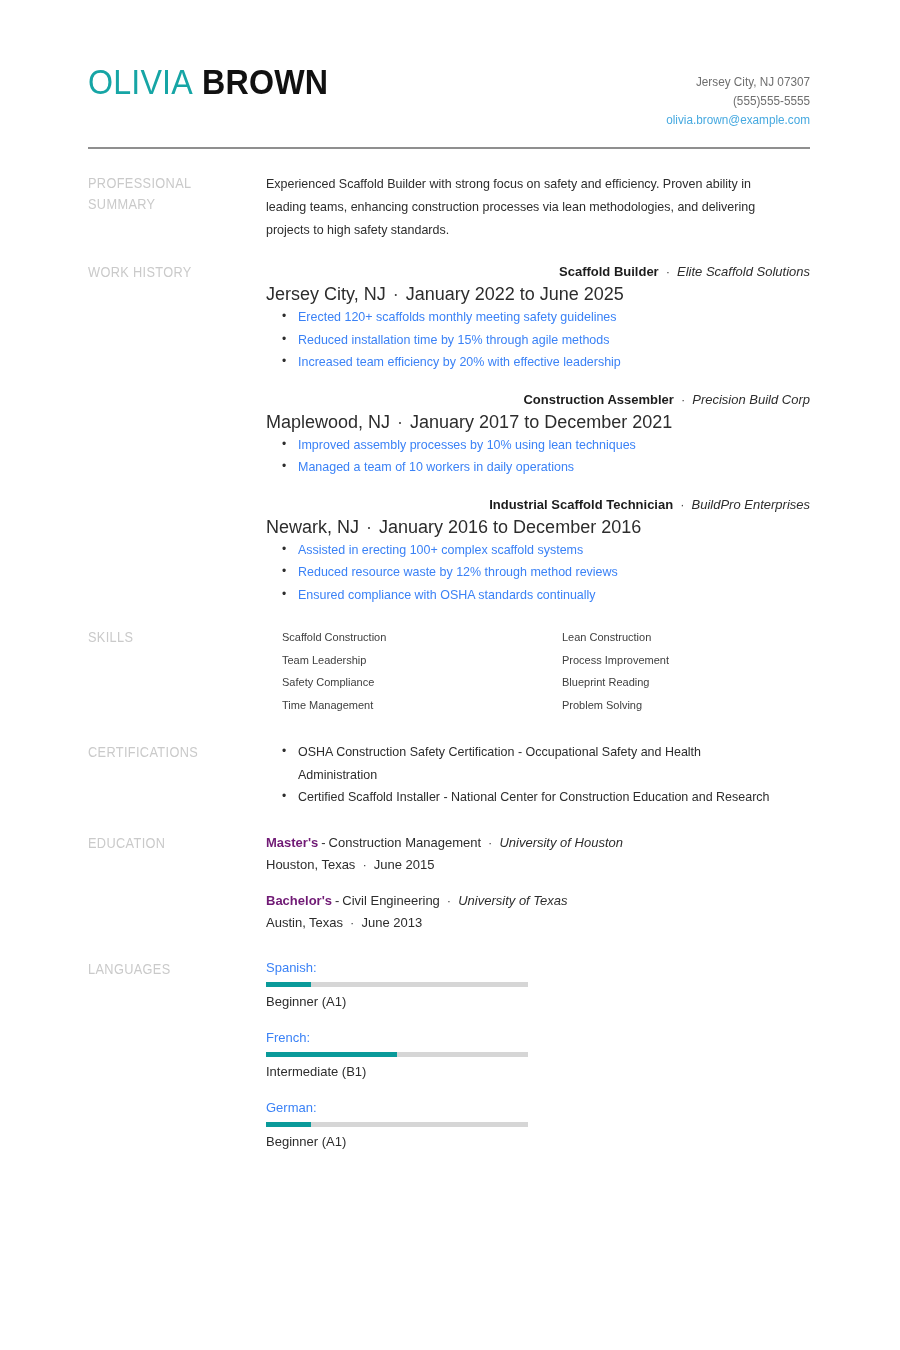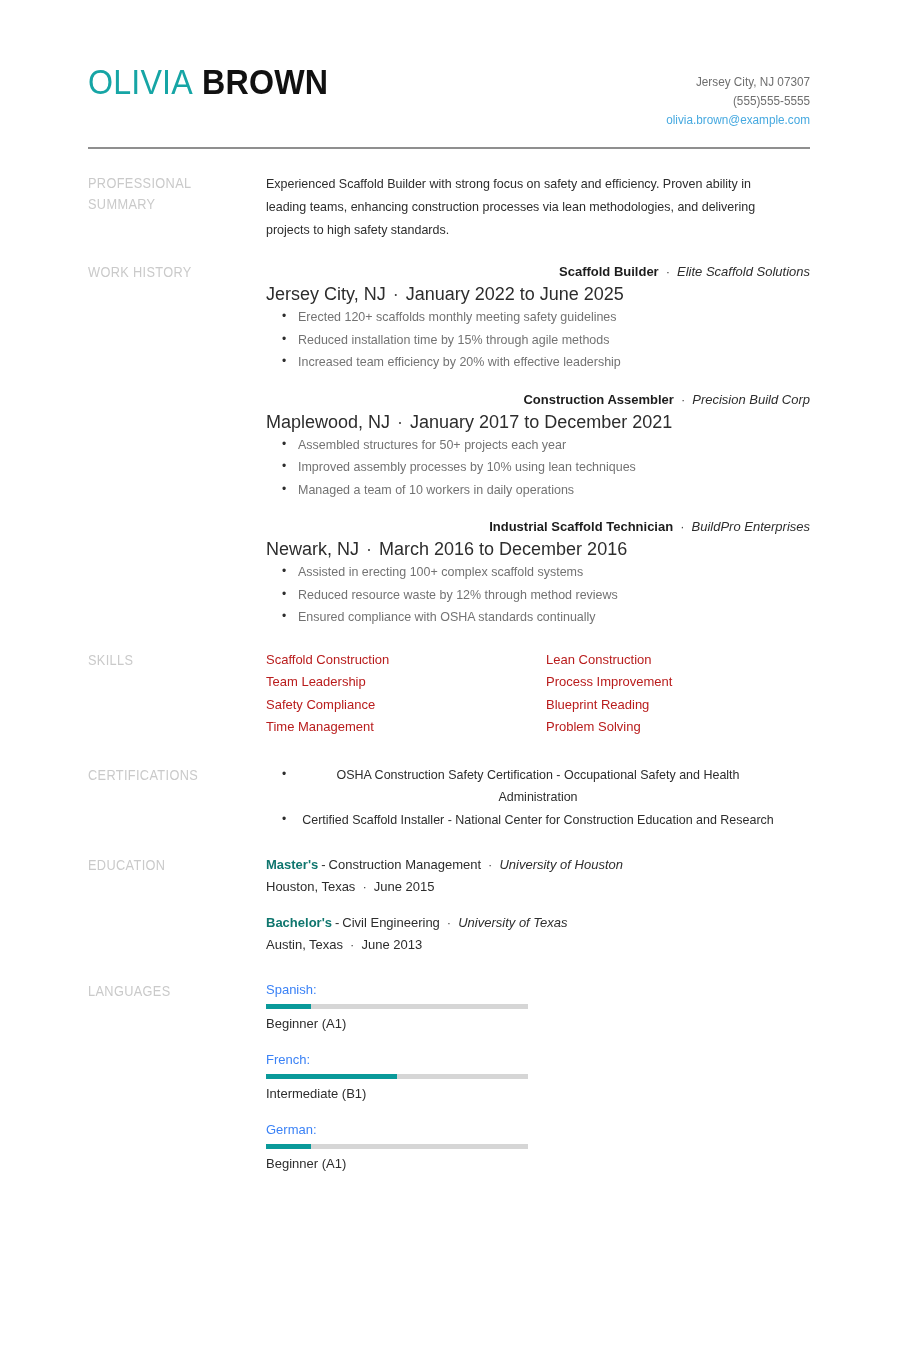--- a/index.html
+++ b/index.html
@@ -144,21 +144,21 @@
   }
   ul.bullets {
     margin: 1px 0 0 0;
     padding: 0 0 0 32px;
     list-style: none;
   }
   ul.bullets li {
     position: relative;
     font-size: 13px;
     line-height: 22.5px;
-    color: #737373;
+    color: #3b82f6;
   }
   ul.bullets li::before {
     content: "\2022";
     position: absolute;
     left: -16px;
     top: -1px;
     font-size: 12px;
     color: #2d2d2d;
   }
   ul.bullets li .txt {
@@ -169,31 +169,31 @@
 
   
   .skills-grid {
     display: flex;
   }
   .skills-col {
     width: 280px;
     flex: 0 0 280px;
   }
   .skill-item {
-    font-size: 13px;
+    font-size: 11px;
     line-height: 22.5px;
-    color: #b91c1c;
+    color: #404040;
+    margin-left: 16px;
   }
 
   
   ul.cert-list {
     margin: 0;
     padding: 0 0 0 32px;
     list-style: none;
-    text-align: center;
   }
   ul.cert-list li {
     position: relative;
     font-size: 13px;
     line-height: 22.5px;
     color: #2d2d2d;
     max-width: 500px;
   }
   ul.cert-list li::before {
     content: "\2022";
@@ -205,21 +205,21 @@
   }
 
   
   .edu { margin-bottom: 14px; }
   .edu:last-child { margin-bottom: 0; }
   .edu-line1 {
     font-size: 13px;
     line-height: 22px;
     white-space: nowrap;
   }
-  .edu-degree { font-weight: 700; color: #0f766e; margin-top: 32px; }
+  .edu-degree { font-weight: 700; color: #701a75; margin-top: 32px; }
   .edu-field { color: #2d2d2d; }
   .edu-school { font-style: italic; color: #2d2d2d; }
   .edu-line2 {
     font-size: 13px;
     line-height: 22px;
     color: #2d2d2d;
     white-space: nowrap;
   }
   .hyphen { padding: 0 3px; }
 
@@ -314,37 +314,34 @@
 
         <div class="job">
           <div class="job-line1">
             <span class="job-title">Construction Assembler</span><span class="sep-wide">·</span><span class="job-company">Precision Build Corp</span>
           </div>
           <div class="job-line2">
             <span>Maplewood, NJ</span><span class="sep-wide">·</span><span>January 2017 to December 2021</span>
           </div>
           <ul class="bullets">
             <li>
-                <span class="txt">Assembled structures for 50+ projects each year</span>
-              </li>
-            <li>
                 <span class="txt">Improved assembly processes by 10% using lean techniques</span>
               </li>
             <li>
                 <span class="txt">Managed a team of 10 workers in daily operations</span>
               </li>
           </ul>
         </div>
 
         <div class="job">
           <div class="job-line1">
             <span class="job-title">Industrial Scaffold Technician</span><span class="sep-wide">·</span><span class="job-company">BuildPro Enterprises</span>
           </div>
           <div class="job-line2">
-            <span>Newark, NJ</span><span class="sep-wide">·</span><span>March 2016 to December 2016</span>
+            <span>Newark, NJ</span><span class="sep-wide">·</span><span>January 2016 to December 2016</span>
           </div>
           <ul class="bullets">
             <li>
                 <span class="txt">Assisted in erecting 100+ complex scaffold systems</span>
               </li>
             <li>
                 <span class="txt">Reduced resource waste by 12% through method reviews</span>
               </li>
             <li>
                 <span class="txt">Ensured compliance with OSHA standards continually</span>

